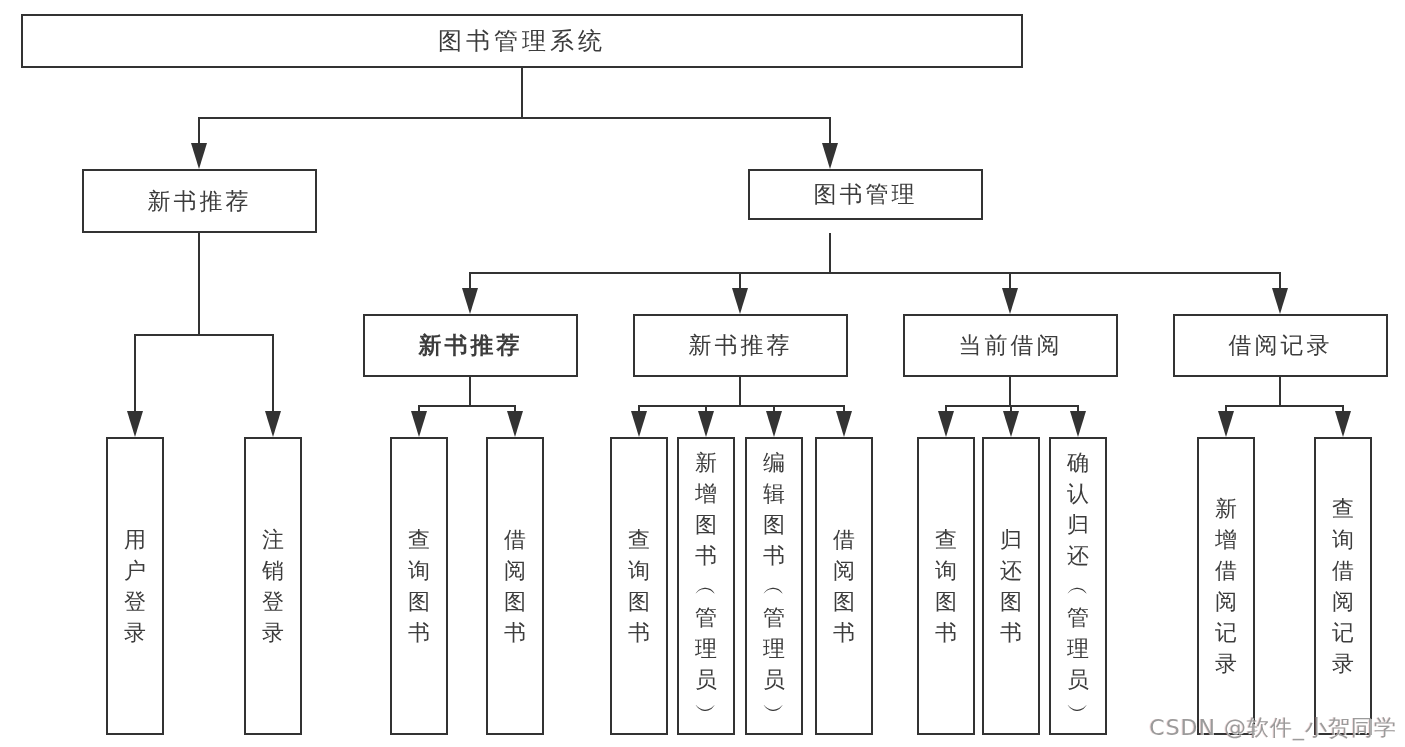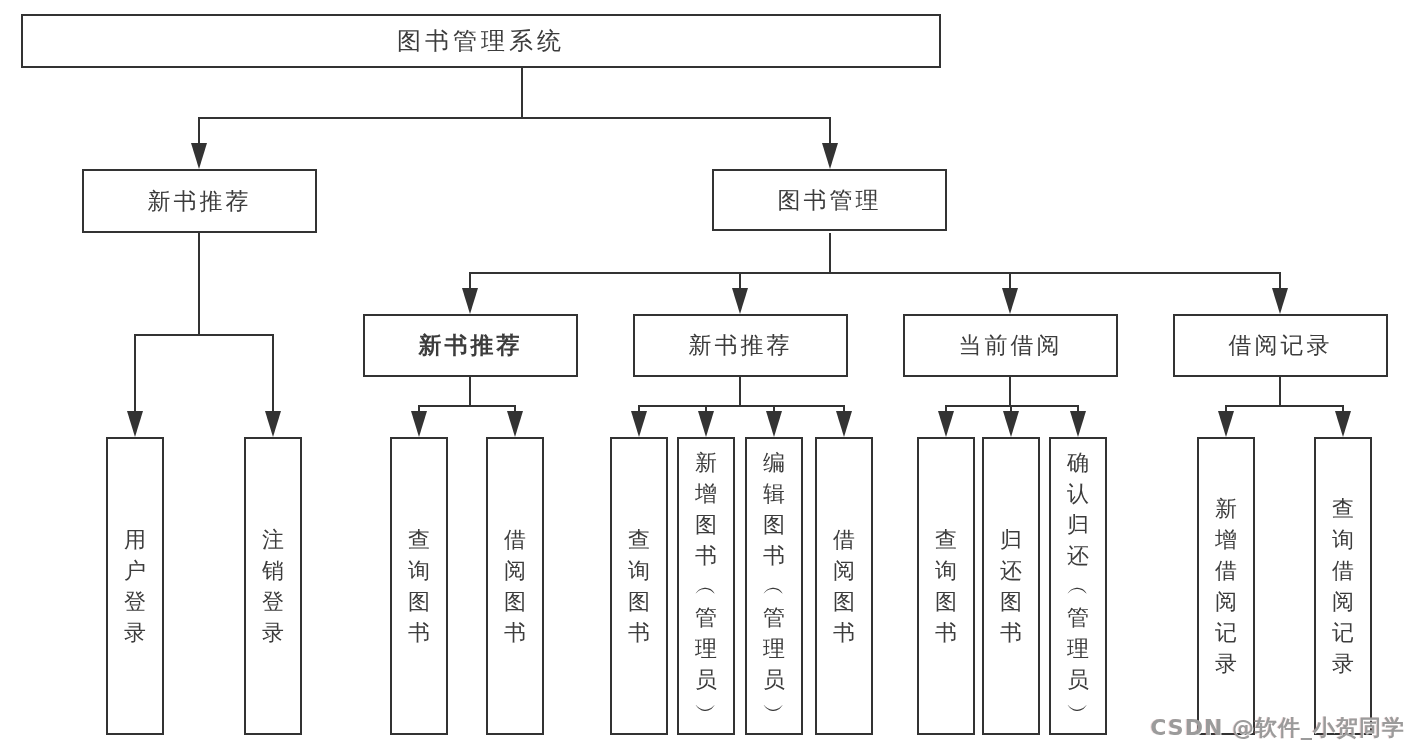--- a/index.html
+++ b/index.html
@@ -26,36 +26,35 @@
   }
   .vchar{height:31px;line-height:31px;font-size:22px;text-align:center;}
   .vline{position:absolute;width:2px;background:var(--line);}
   .hline{position:absolute;height:2px;background:var(--line);}
   .arrow{
     position:absolute;width:0;height:0;
     border-left:8px solid transparent;border-right:8px solid transparent;
     border-top:26px solid var(--line);
   }
   .watermark{
-    position:absolute;right:0;bottom:4px;font-size:22px;color:var(--wm);
+    position:absolute;right:8px;bottom:4px;font-size:22px;color:var(--wm);
     letter-spacing:1px;white-space:nowrap;
     text-shadow:1px 1px 0 rgba(255,255,255,.85),-1px 0 0 rgba(210,120,120,.25);
-    font-weight:bold;
   }
 </style>
 </head>
 <body>
 
 <div id="canvas">
 
-  <div class="node title" style="left:21px;top:14px;width:920px;height:54px;">图书管理系统</div>
+  <div class="node title" style="left:21px;top:14px;width:1002px;height:54px;">图书管理系统</div>
 
   <div class="node" style="left:82px;top:169px;width:235px;height:64px;">新书推荐</div>
 
-  <div class="node" style="left:712px;top:169px;width:235px;height:62px;">图书管理</div>
+  <div class="node" style="left:748px;top:169px;width:235px;height:51px;">图书管理</div>
 
   <div class="node" style="left:363px;top:314px;width:215px;height:63px;font-weight:bold;">新书推荐</div>
 
   <div class="node" style="left:633px;top:314px;width:215px;height:63px;">新书推荐</div>
 
   <div class="node" style="left:903px;top:314px;width:215px;height:63px;">当前借阅</div>
 
   <div class="node" style="left:1173px;top:314px;width:215px;height:63px;">借阅记录</div>
 
   <div class="leaf" style="left:106px;top:437px;width:58px;height:298px;">

